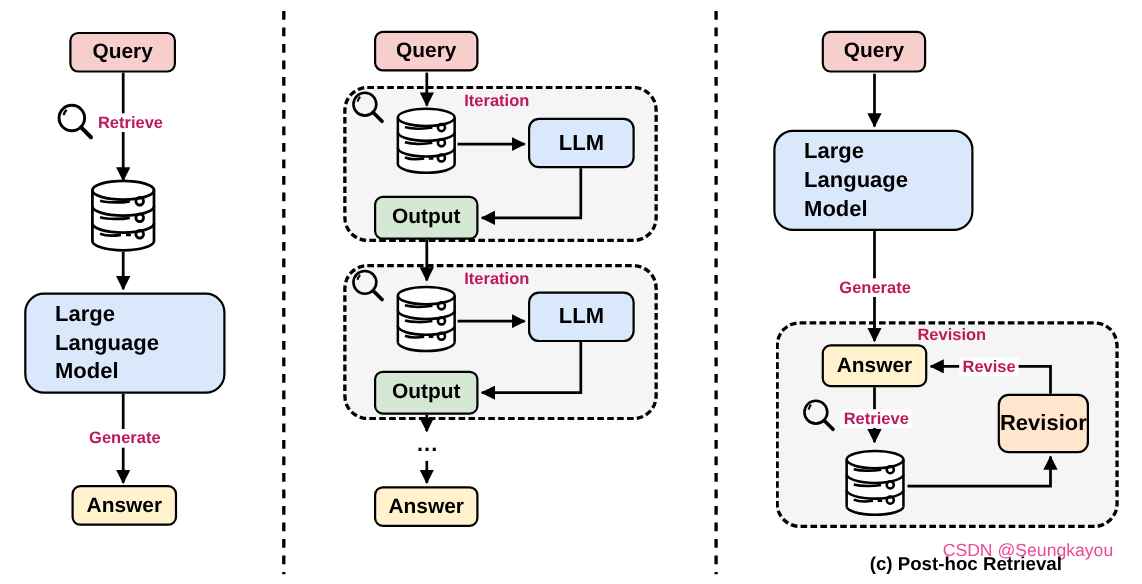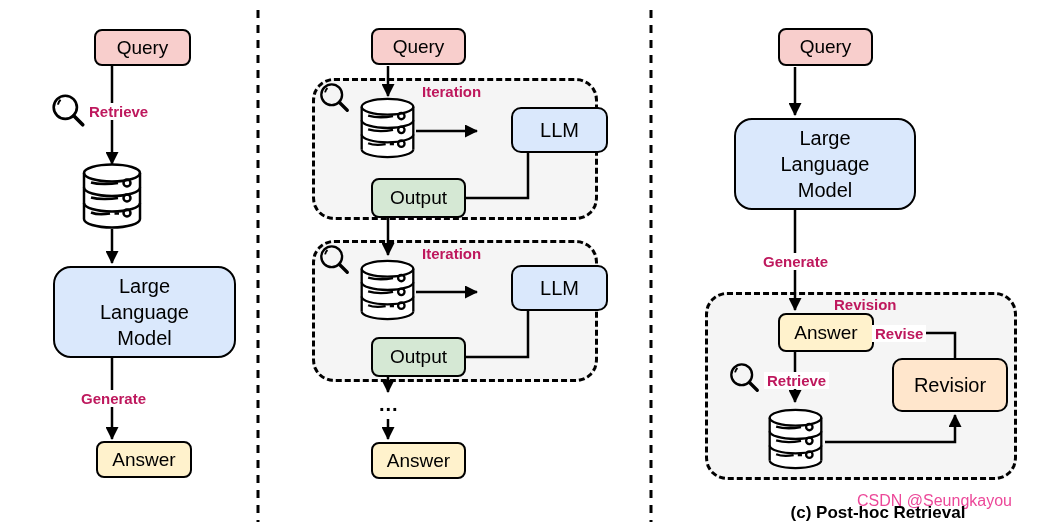--- a/index.html
+++ b/index.html
@@ -11,21 +11,21 @@
     border: 3px dashed #000; border-radius: 22px;
     background: var(--c-group_bg, #f5f5f5);
   }
 
   .wires { position: absolute; left: 0; top: 0; z-index: 1; }
 
   .node {
     position: absolute; z-index: 2;
     display: flex; align-items: center; justify-content: center;
     border: 2.5px solid #000; border-radius: 8px;
-    font-weight: normal; font-size: 19px; color: #000; text-align: center; margin-left: 31px;
+    font-weight: bold; font-size: 19px; color: #000; 
   }
   .node.big { border-radius: 18px; font-size: 20px; line-height: 1.3; padding: 0 26px; }
   .node.mid { border-radius: 10px; font-size: 20px; }
   .fill-query    { background: var(--c-query, #f8cecc); }
   .fill-llm      { background: var(--c-llm, #dae8fc); }
   .fill-output   { background: var(--c-output, #d5e8d4); }
   .fill-answer   { background: var(--c-answer, #fff2cc); }
   .fill-revisior { background: var(--c-revisior, #ffe6cc); }
 
   .lbl {
@@ -191,21 +191,21 @@
   <div class="node big fill-llm" style="left:703px; top:118px; width:182px; height:92px;">Large Language Model</div>
 
   <div class="lbl bg" style="left:760px; top:253px;">Generate</div>
 
   <div class="lbl" style="left:834px; top:296px;">Revision</div>
 
   <div class="node fill-answer" style="left:747px; top:313px; width:96px; height:39px;">Answer</div>
 
   <div class="lbl bg" style="left:872px; top:325px;">Revise</div>
 
-  <div class="node mid fill-revisior" style="left:861px; top:358px; width:116px; height:54px;">Revisior</div>
+  <div class="node mid fill-revisior" style="left:907px; top:358px; width:83px; height:54px;">Revisior</div>
 
   <svg class="icon" style="left:728px; top:361px;" width="34" height="34" viewBox="0 0 36 36">
     <circle cx="14.5" cy="14.5" r="11" fill="none" stroke="#000" stroke-width="2.5"></circle>
     <path d="M7.5,12 A8,8 0 0 1 10,7.4" fill="none" stroke="#000" stroke-width="2"></path>
     <path d="M22.5,22.5 L31,31" stroke="#000" stroke-width="3.5" stroke-linecap="round"></path>
   </svg>
   <div class="lbl bg" style="left:764px; top:372px;">Retrieve</div>
 
   <svg class="icon" style="left:766px; top:406px;" width="59" height="66" viewBox="0 0 64 66">
     <path d="M4,10 A28,8.5 0 0 1 60,10 L60,56 A28,8.5 0 0 1 4,56 Z" fill="#fff" stroke="none"></path>

